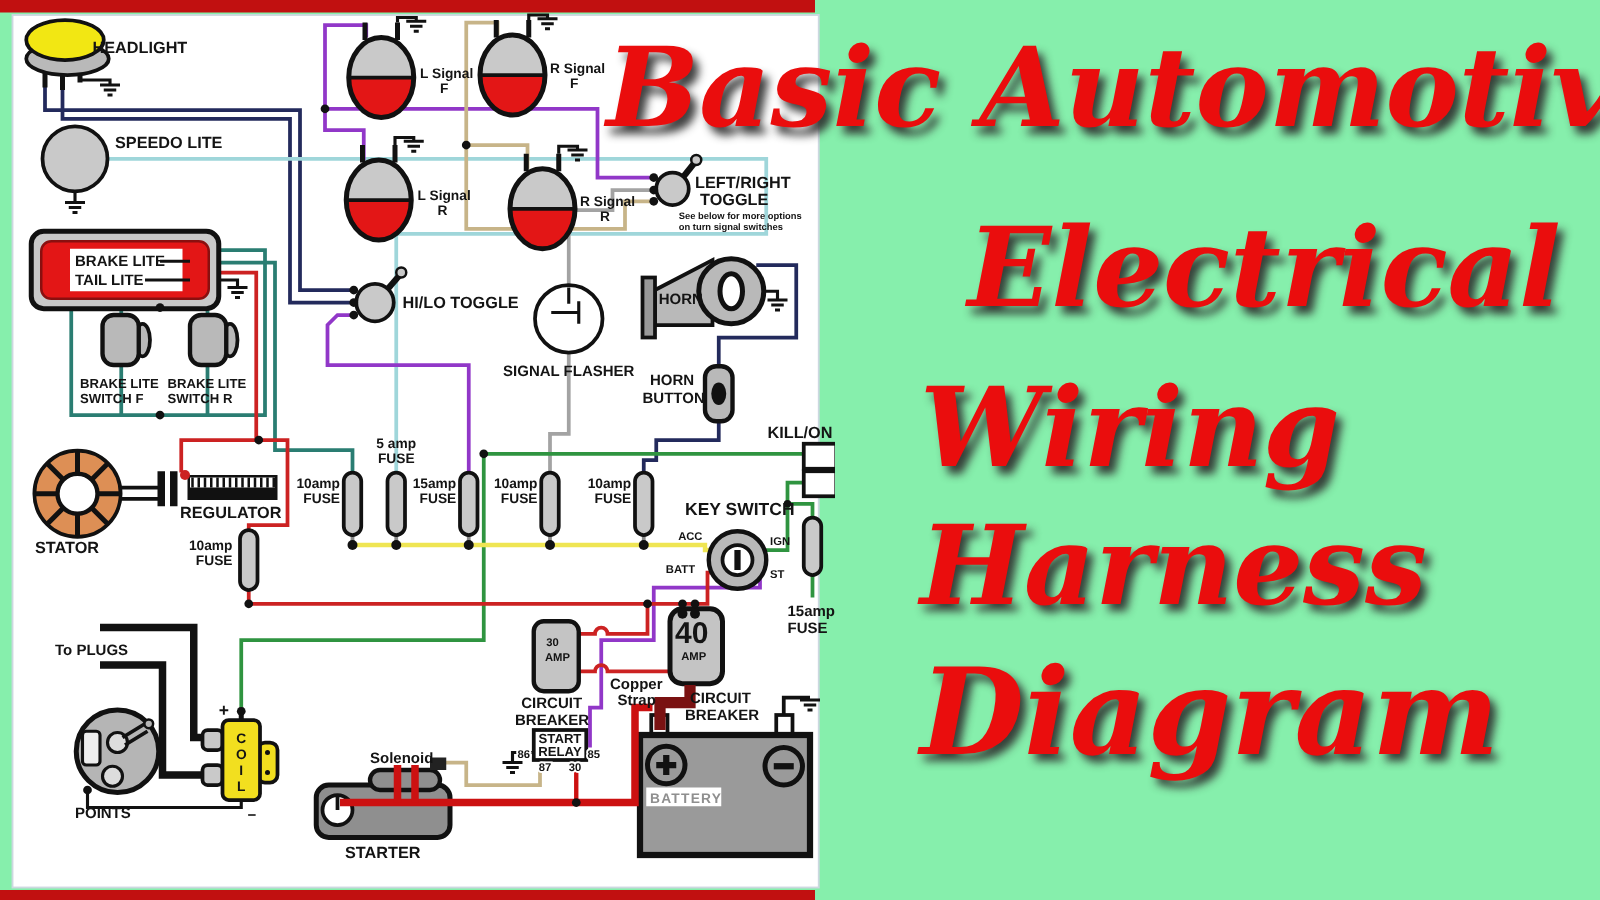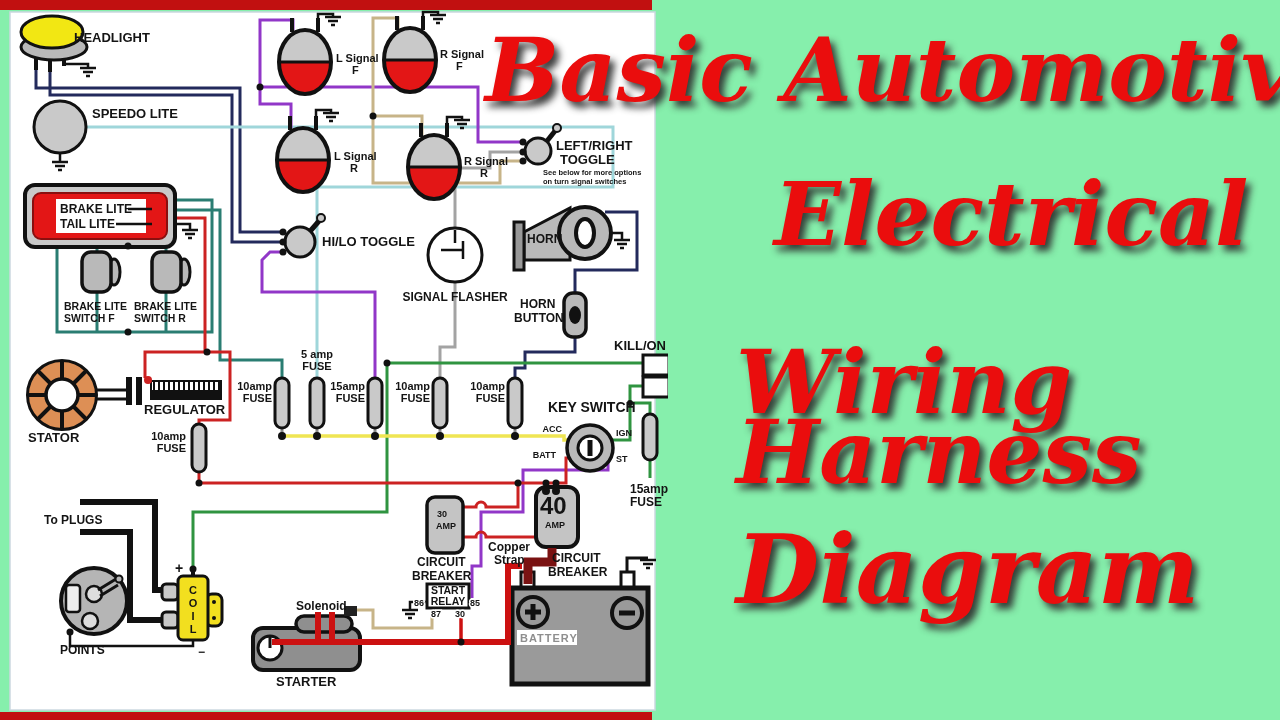--- a/index.html
+++ b/index.html
@@ -9,21 +9,21 @@
   .lbl{font-family:"Liberation Sans",sans-serif;font-weight:bold;fill:#141414;}
   .s7{font-size:7.5px;} .s9{font-size:9px;} .s10{font-size:10.5px;} .s11{font-size:11px;}
   .s12{font-size:12px;} .s13{font-size:13px;} .s14{font-size:14px;} .s24{font-size:24px;}
   .relaynum{paint-order:stroke;stroke:#ffffff;stroke-width:3px;}
   .battxt{fill:#8f8f8f;letter-spacing:1px;}
   .title-line{position:absolute;color:#ea0d0d;font-family:"DejaVu Serif","Liberation Serif",serif;
       font-weight:bold;font-style:italic;white-space:nowrap;line-height:1;
       text-shadow:5px 6px 7px rgba(45,45,45,0.9);}
   #title-1{left:485px;top:26px;font-size:88px;}
   #title-2{left:732px;top:170px;font-size:88px;margin-left:42px;}
-  #title-3{left:736px;top:298px;font-size:88px;margin-top:40px;}
+  #title-3{left:736px;top:298px;font-size:88px;}
   #title-4{left:736px;top:408px;font-size:88px;}
   #title-5{left:736px;top:522px;font-size:96px;}
 </style>
 </head>
 <body>
 
 <div id="stage">
 
 <svg id="wiring-svg" width="668" height="720" viewBox="0 0 668 720" xmlns="http://www.w3.org/2000/svg">
 

